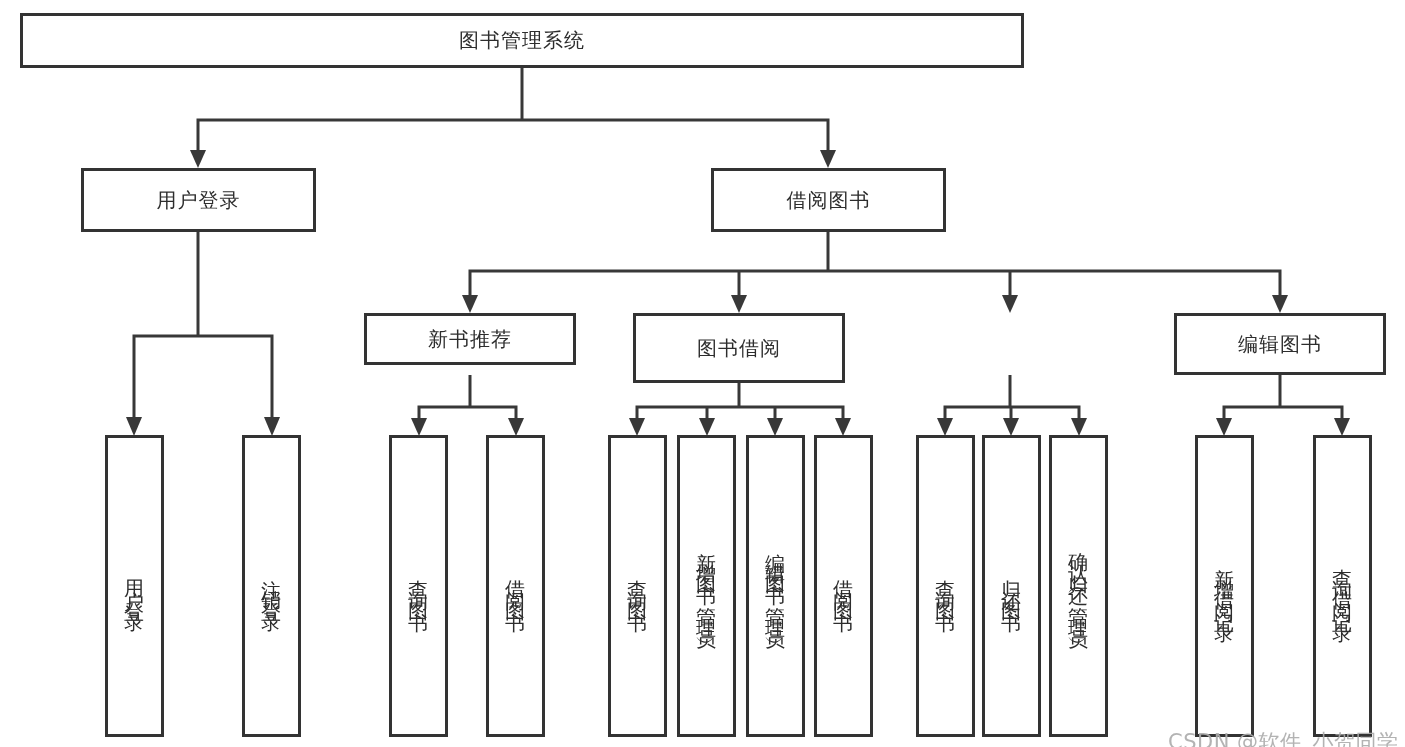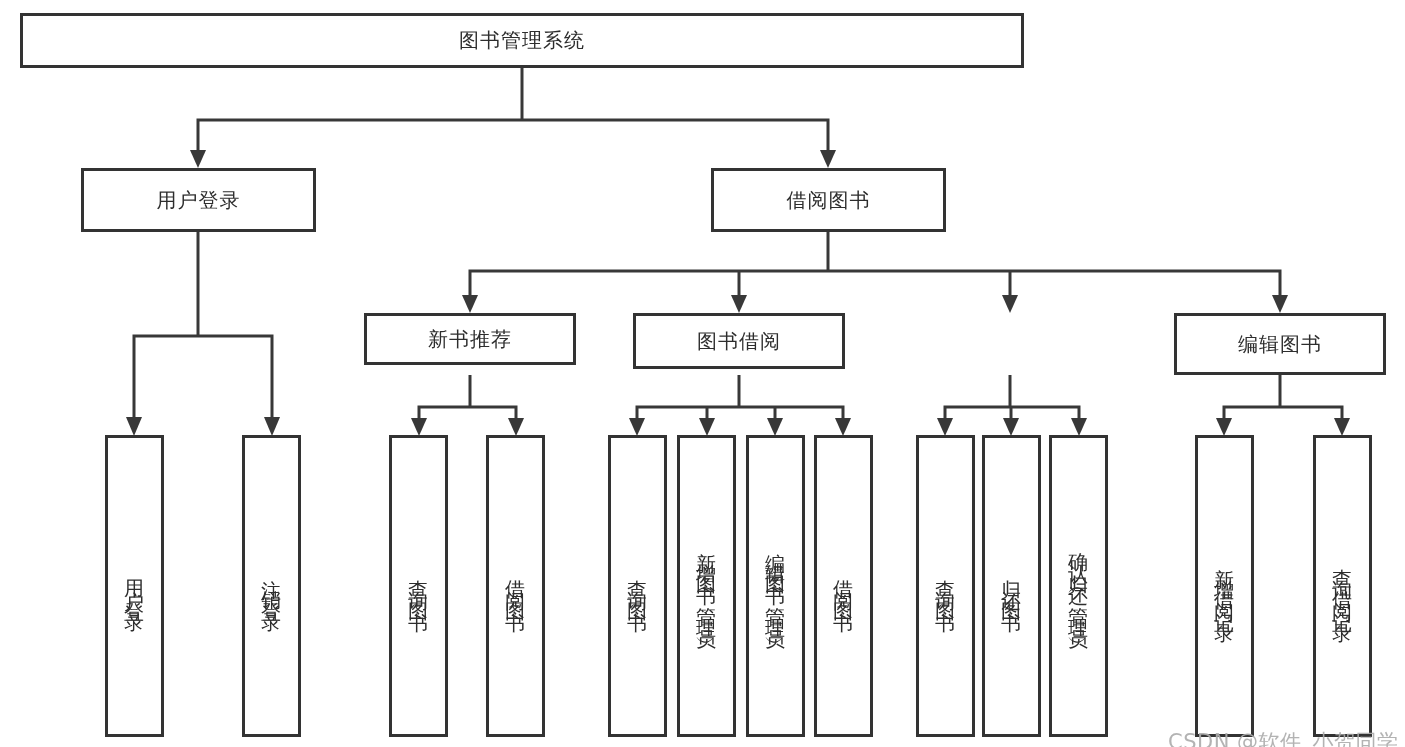--- a/index.html
+++ b/index.html
@@ -112,21 +112,21 @@
       <polygon points="1334,418 1350,418 1342,436"></polygon>
     </g>
   </svg>
 
   <div class="box h" style="left:20px; top:13px; width:1004px; height:55px;">图书管理系统</div>
 
   <div class="box h" style="left:81px; top:168px; width:235px; height:64px;">用户登录</div>
   <div class="box h" style="left:711px; top:168px; width:235px; height:64px;">借阅图书</div>
 
   <div class="box h" style="left:364px; top:313px; width:212px; height:52px;">新书推荐</div>
-  <div class="box h" style="left:633px; top:313px; width:212px; height:56px;">图书借阅</div>
+  <div class="box h" style="left:633px; top:313px; width:212px; height:70px;">图书借阅</div>
   <div class="box h" style="left:1174px; top:313px; width:212px; height:62px;">编辑图书</div>
 
   <div class="box v" style="left:105px; top:435px; width:59px; height:302px;">用户登录</div>
   <div class="box v" style="left:242px; top:435px; width:59px; height:302px;">注销登录</div>
 
   <div class="box v" style="left:389px; top:435px; width:59px; height:302px;">查询图书</div>
   <div class="box v" style="left:486px; top:435px; width:59px; height:302px;">借阅图书</div>
 
   <div class="box v" style="left:608px; top:435px; width:59px; height:302px;">查询图书</div>
   <div class="box v" style="left:677px; top:435px; width:59px; height:302px;">新增图书（管理员）</div>

